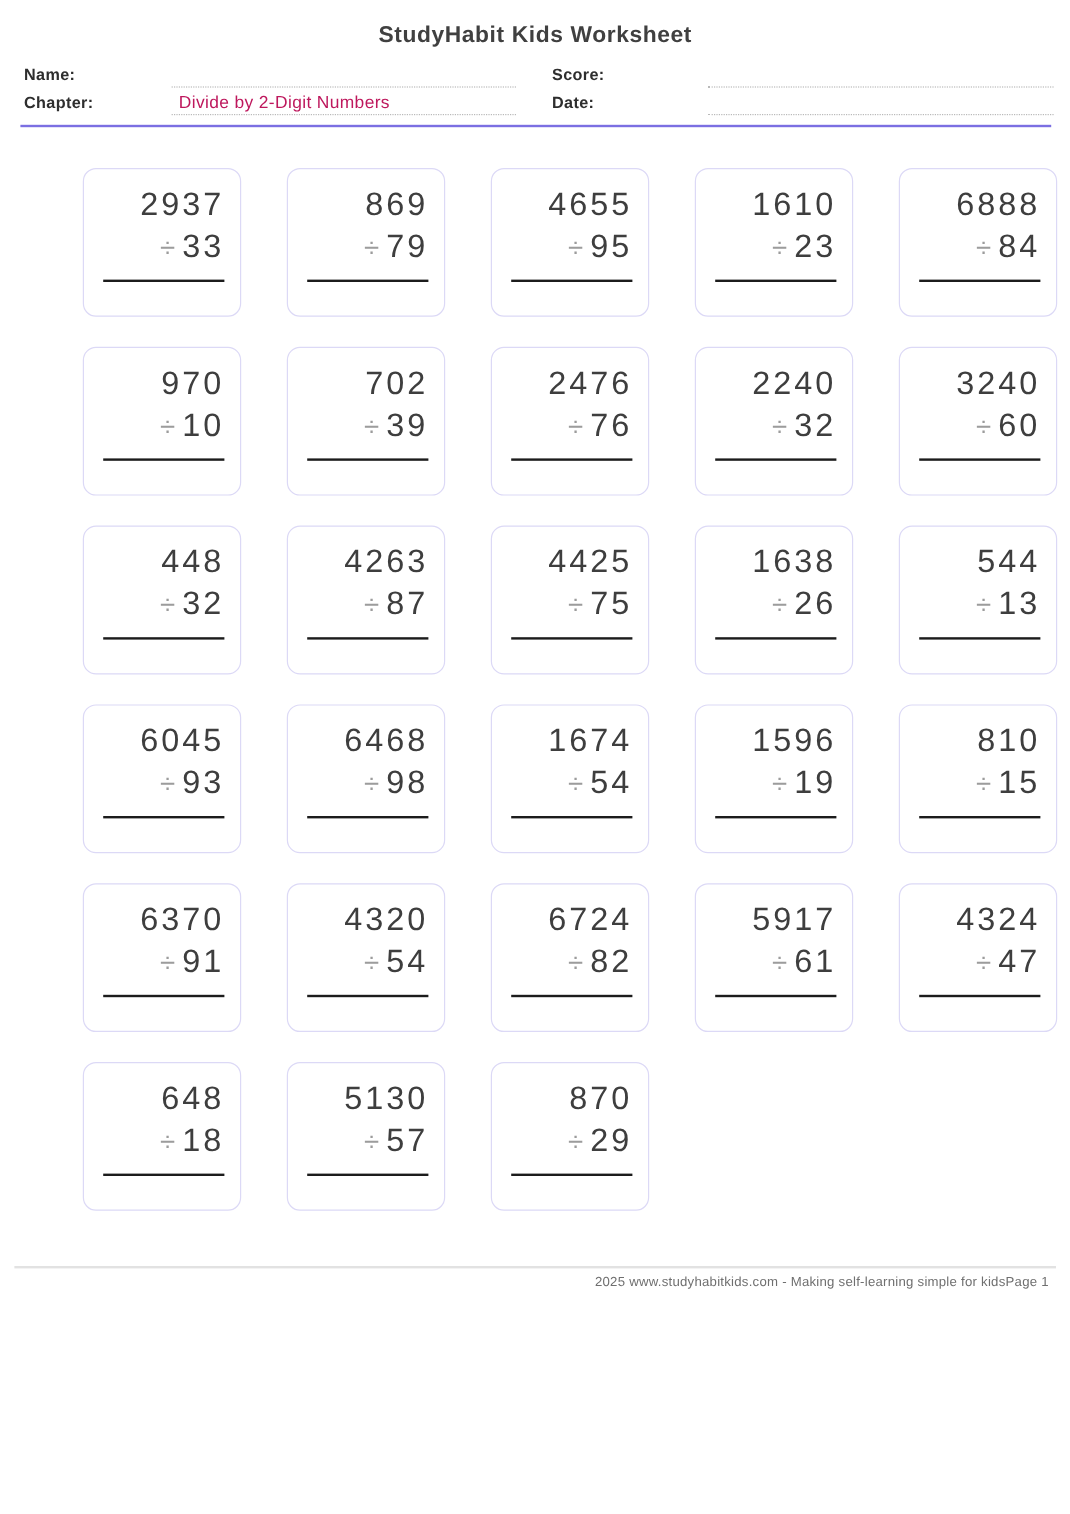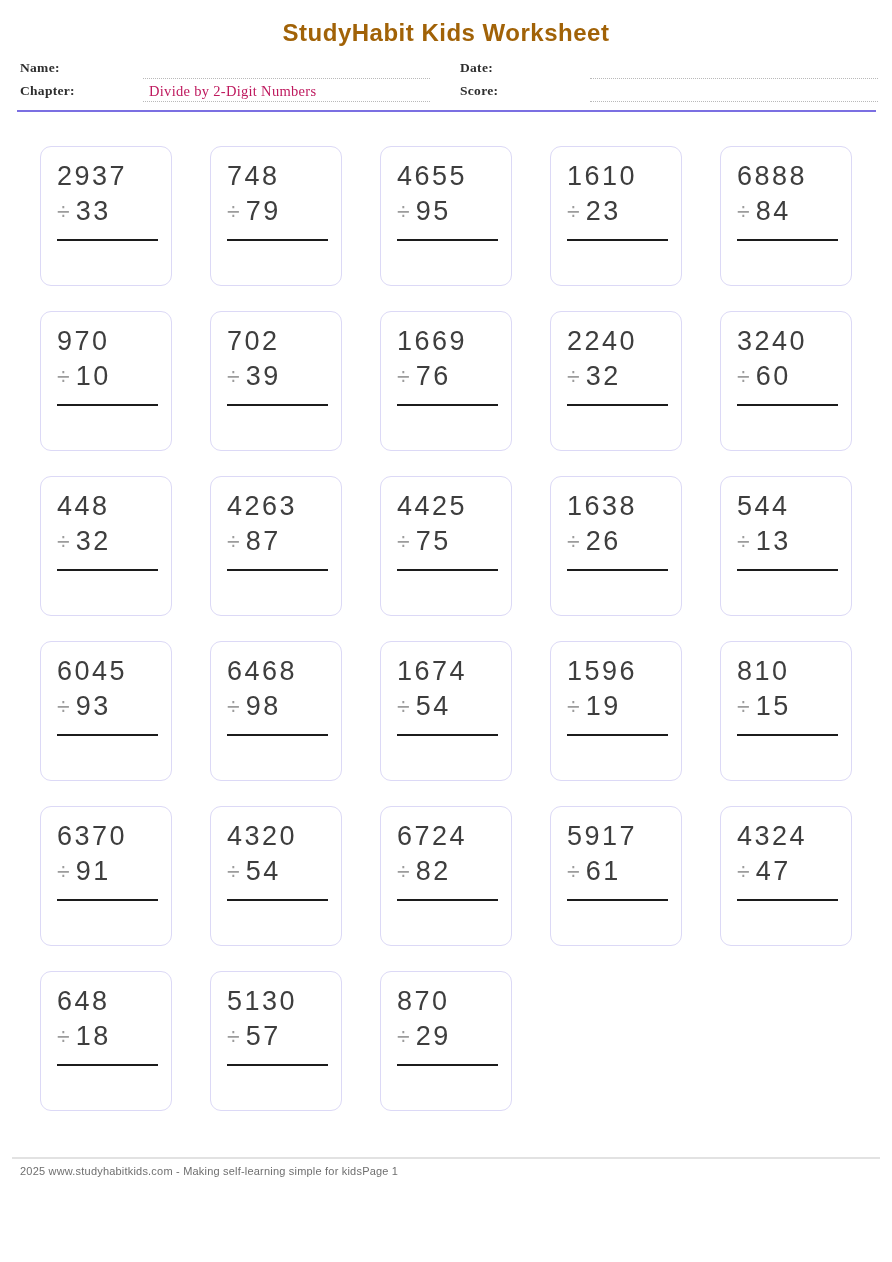--- a/index.html
+++ b/index.html
@@ -6,29 +6,29 @@
   html,body { background:#ffffff; }
   body {
     width:892px; height:1262px;
     font-family:"Liberation Sans","DejaVu Sans",sans-serif;
     position:relative; overflow:hidden;
   }
   .page { width:892px; height:1262px; background:#fff; }
 
   .title {
     margin-top:19px; text-align:center;
-    font-size:24px; font-weight:700; letter-spacing:0.5px;
-    color:#a16207;
+    font-size:19px; font-weight:700; letter-spacing:0.5px;
+    color:#404040;
   }
 
   .header-fields {
     display:flex; justify-content:space-between;
     margin:9px 14px 0 20px;
   }
-  .fcol { display:flex; flex-direction:column;font-family:Liberation Serif, serif; }
+  .fcol { display:flex; flex-direction:column; }
   .fcol.left  { width:410px; }
   .fcol.right { width:418px; }
   .field-row { display:flex; align-items:flex-end; height:23px; }
   .flabel {
     font-size:13.5px; font-weight:700; color:#2e2e2e;
     padding-bottom:3px; letter-spacing:0.3px;
   }
   .fcol.left  .flabel { width:123px; }
   .fcol.right .flabel { width:130px; }
   .fline {
@@ -43,25 +43,26 @@
     border-top:2.5px solid #7b6fe2;
   }
 
   .grid {
     margin:34px 40px 0 40px;
     display:grid;
     grid-template-columns:repeat(5,132px);
     column-gap:38px; row-gap:25px;
   }
   .card {
-    width:132px; height:140px;
+    width:132px; height:124px;
     border:1px solid #dcd9f6; border-radius:11px;
     background:#fff;
     padding:12px 13px 0 16px;
-    text-align:left;
+    text-align:right;
+    margin-left:29px;
   }
   .dividend {
     font-size:27px; line-height:35px; color:#3e3e3e;
     letter-spacing:2.5px;
   }
   .divisor-row {
     font-size:27px; line-height:35px; color:#3e3e3e;
     letter-spacing:2.5px;
   }
   .divide-sign {
@@ -70,21 +71,21 @@
   .answer-line {
     margin-top:9px; height:0;
     border-bottom:2px solid #1c1c1c;
   }
 
   .footer {
     margin:46px 12px 0 12px;
     border-top:2px solid #e2e2e2;
   }
   .footer-row {
-    display:flex; justify-content:flex-start;
+    display:flex; justify-content:flex-end;
     padding:6px 6px 0 8px;
     font-size:11px; color:#6f6f6f; letter-spacing:0.2px;
   }
 </style>
 </head>
 <body>
 
 <div class="page">
 
   <div class="title">StudyHabit Kids Worksheet</div>
@@ -95,44 +96,44 @@
         <span class="flabel">Name:</span>
         <span class="fline"></span>
       </div>
       <div class="field-row">
         <span class="flabel">Chapter:</span>
         <span class="fline">Divide by 2-Digit Numbers</span>
       </div>
     </div>
     <div class="fcol right">
       <div class="field-row">
+        <span class="flabel">Score:</span>
+        <span class="fline"></span>
+      </div>
+      <div class="field-row">
         <span class="flabel">Date:</span>
         <span class="fline"></span>
       </div>
-      <div class="field-row">
-        <span class="flabel">Score:</span>
-        <span class="fline"></span>
-      </div>
     </div>
   </div>
 
   <div class="divider"></div>
 
   <div class="grid" id="problems-grid">
   <div class="card">
     <div class="dividend">2937</div>
     <div class="divisor-row">
       <span class="divide-sign">÷</span><span>33</span>
     </div>
     <div class="answer-line"></div>
   </div>
 
 
   <div class="card">
-    <div class="dividend">748</div>
+    <div class="dividend">869</div>
     <div class="divisor-row">
       <span class="divide-sign">÷</span><span>79</span>
     </div>
     <div class="answer-line"></div>
   </div>
 
   <div class="card">
     <div class="dividend">4655</div>
     <div class="divisor-row">
       <span class="divide-sign">÷</span><span>95</span>
@@ -166,21 +167,21 @@
 
   <div class="card">
     <div class="dividend">702</div>
     <div class="divisor-row">
       <span class="divide-sign">÷</span><span>39</span>
     </div>
     <div class="answer-line"></div>
   </div>
 
   <div class="card">
-    <div class="dividend">1669</div>
+    <div class="dividend">2476</div>
     <div class="divisor-row">
       <span class="divide-sign">÷</span><span>76</span>
     </div>
     <div class="answer-line"></div>
   </div>
 
   <div class="card">
     <div class="dividend">2240</div>
     <div class="divisor-row">
       <span class="divide-sign">÷</span><span>32</span>

